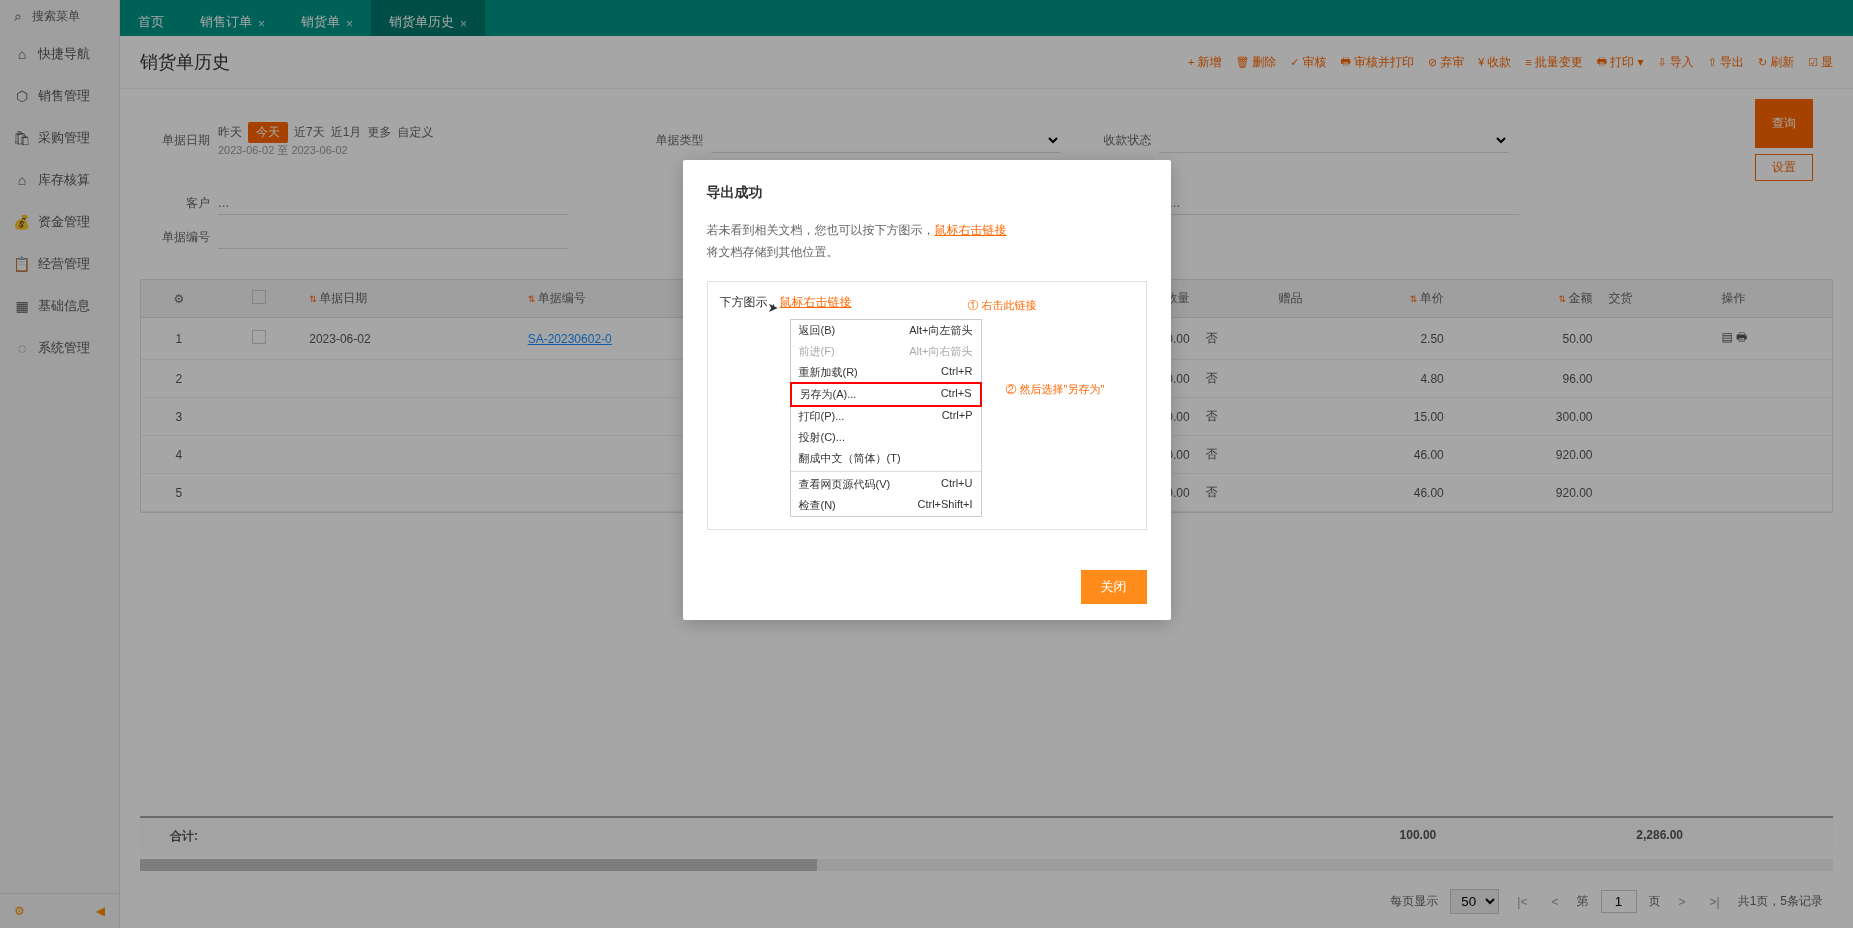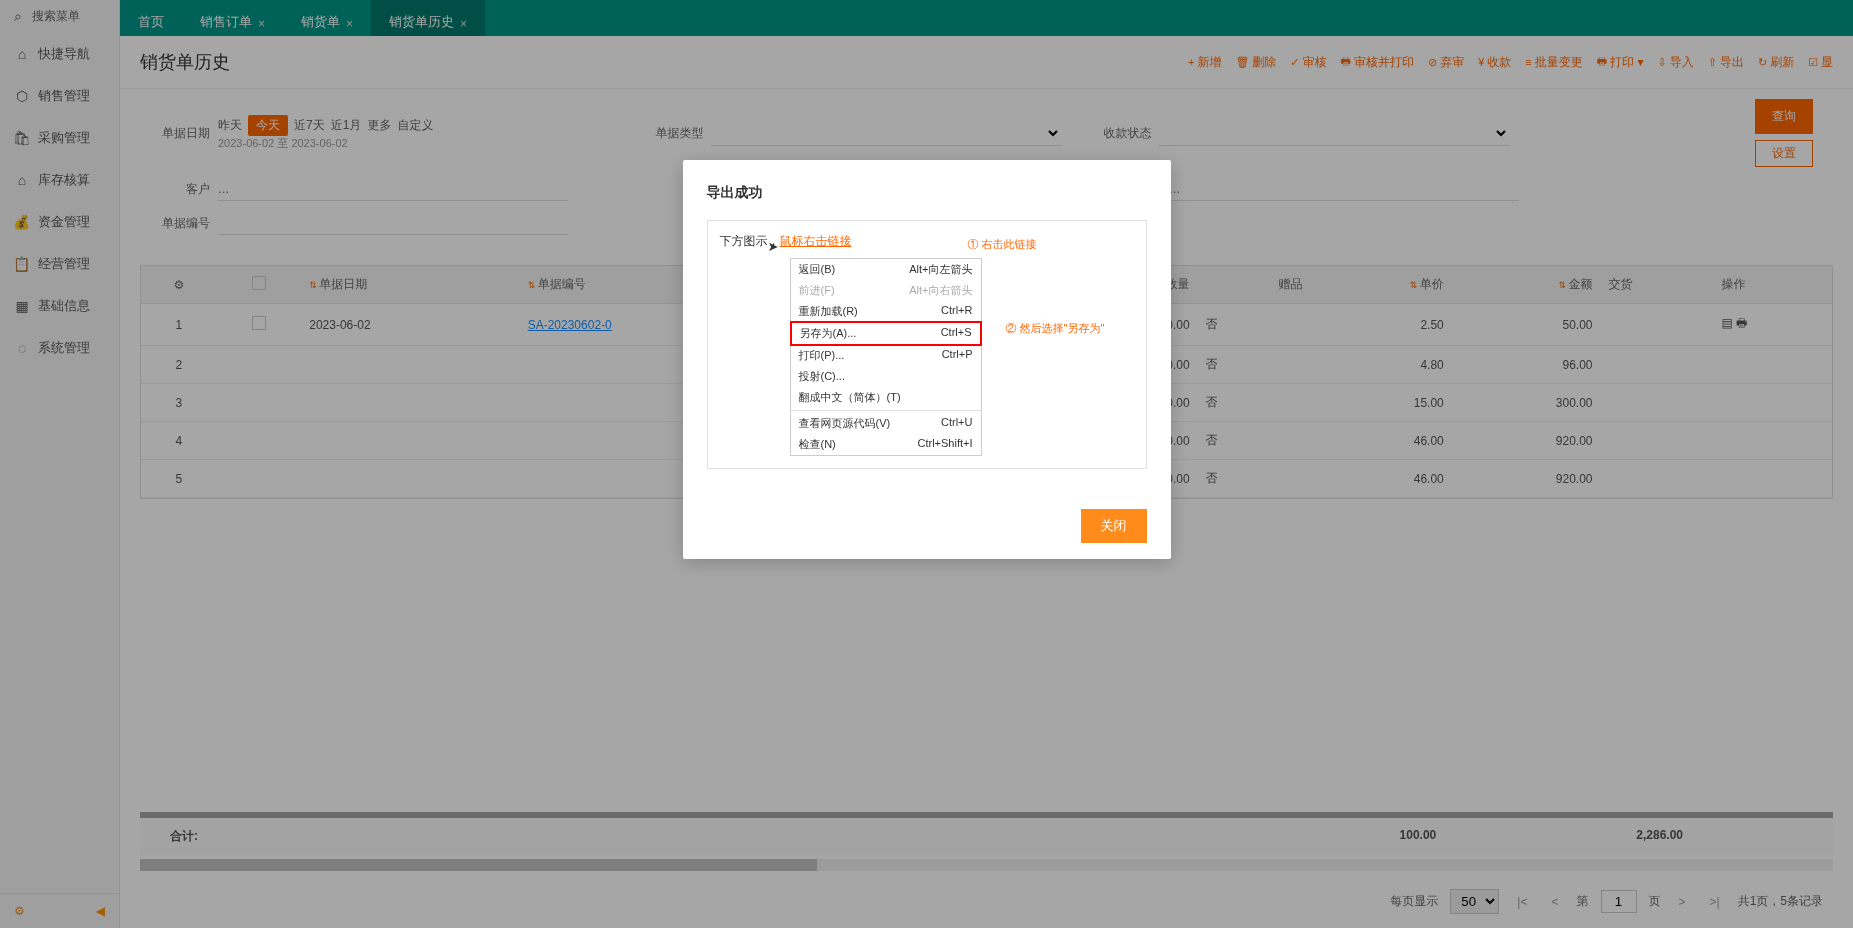--- a/index.html
+++ b/index.html
@@ -35,36 +35,36 @@
     .filter-row { display: flex; align-items: center; margin-bottom: 10px; gap: 40px; }
     .filter-group { display: flex; align-items: center; gap: 8px; }
     .filter-label { color: #666; font-size: 12px; min-width: 50px; text-align: right; }
     .filter-options { display: flex; gap: 6px; align-items: center; font-size: 12px; }
     .filter-opt { color: #666; cursor: pointer; }
     .filter-opt.active { background: #ff6600; color: #fff; padding: 2px 8px; border-radius: 2px; }
     .filter-input { border: none; border-bottom: 1px solid #ddd; padding: 4px 0; width: 350px; background: transparent; }
     .filter-select { border: none; border-bottom: 1px solid #ddd; padding: 4px 0; width: 350px; background: transparent; }
     .filter-date { font-size: 11px; color: #999; }
     .filter-actions { margin-left: auto; display: flex; flex-direction: column; gap: 6px; }
-    .btn-query { background: #ff6600; color: #fff; padding: 9px 14px; border: none; cursor: pointer; font-size: 12px; }
+    .btn-query { background: #ff6600; color: #fff; padding: 16px 14px; border: none; cursor: pointer; font-size: 12px; }
     .btn-settings { background: #fff; color: #ff6600; border: 1px solid #ff6600; padding: 4px 16px; cursor: pointer; font-size: 12px; }
     
     
     .table-wrap { margin: 10px 20px; border: 1px solid #e0e0e0; overflow-x: auto; }
     table { width: 100%; border-collapse: collapse; font-size: 12px; }
     th { background: #f5f5f5; padding: 10px 8px; text-align: left; font-weight: normal; color: #666; border-bottom: 1px solid #e0e0e0; }
     th.sortable::before { content: "⇅ "; color: #ff6600; font-size: 9px; }
     td { padding: 10px 8px; border-bottom: 1px solid #eee; color: #555; }
     td.right, th.right { text-align: right; }
     td.center, th.center { text-align: center; }
     .link { color: #1890ff; text-decoration: underline; cursor: pointer; }
     .checkbox { width: 14px; height: 14px; border: 1px solid #ccc; display: inline-block; }
     
     
-    .summary-row { display: flex; padding: 10px 30px; border-top: 6px solid #a3a3a3; font-size: 12px; color: #555; margin: 0 20px; background: #fafafa; }
+    .summary-row { display: flex; padding: 10px 30px; border-top: 2px solid #a3a3a3; font-size: 12px; color: #555; margin: 0 20px; background: #fafafa; }
     .summary-label { font-weight: bold; }
     .summary-val { margin-left: auto; margin-right: 200px; font-weight: bold; }
     .summary-val2 { margin-right: 120px; font-weight: bold; }
     
     
     .pagination { display: flex; align-items: center; justify-content: flex-end; gap: 12px; padding: 14px 30px; font-size: 12px; color: #666; }
     .page-select { border: 1px solid #ccc; padding: 3px 6px; }
     .page-btn { padding: 2px 6px; cursor: pointer; color: #999; }
     .page-input { width: 36px; border: 1px solid #ccc; padding: 3px; text-align: center; }
     
@@ -382,20 +382,24 @@
       <span class="page-btn">&gt;|</span>
       <span>共1页，5条记录</span>
     </div>
   </div>
 </div>
 
 <div class="overlay">
   <div class="modal">
     <div class="modal-body">
       <div class="modal-title">导出成功</div>
+      <div class="modal-desc">
+        <span>若未看到相关文档，您也可以按下方图示，</span><span class="modal-link">鼠标右击链接</span><br>
+        <span>将文档存储到其他位置。</span>
+      </div>
       <div class="modal-img-box">
         <span class="mock-anno1">① 右击此链接</span>
         <span class="mock-anno2">② 然后选择"另存为"</span>
         <span class="mock-text">下方图示，</span><span class="modal-link">鼠标右击链接</span>
         <span style="position:absolute;left:60px;top:18px;font-size:13px;">➤</span>
         <div class="mock-menu" id="mock-menu">
             <div class="mock-menu-item">
               <span>返回(B)</span>
               <span>Alt+向左箭头</span>
             </div>

